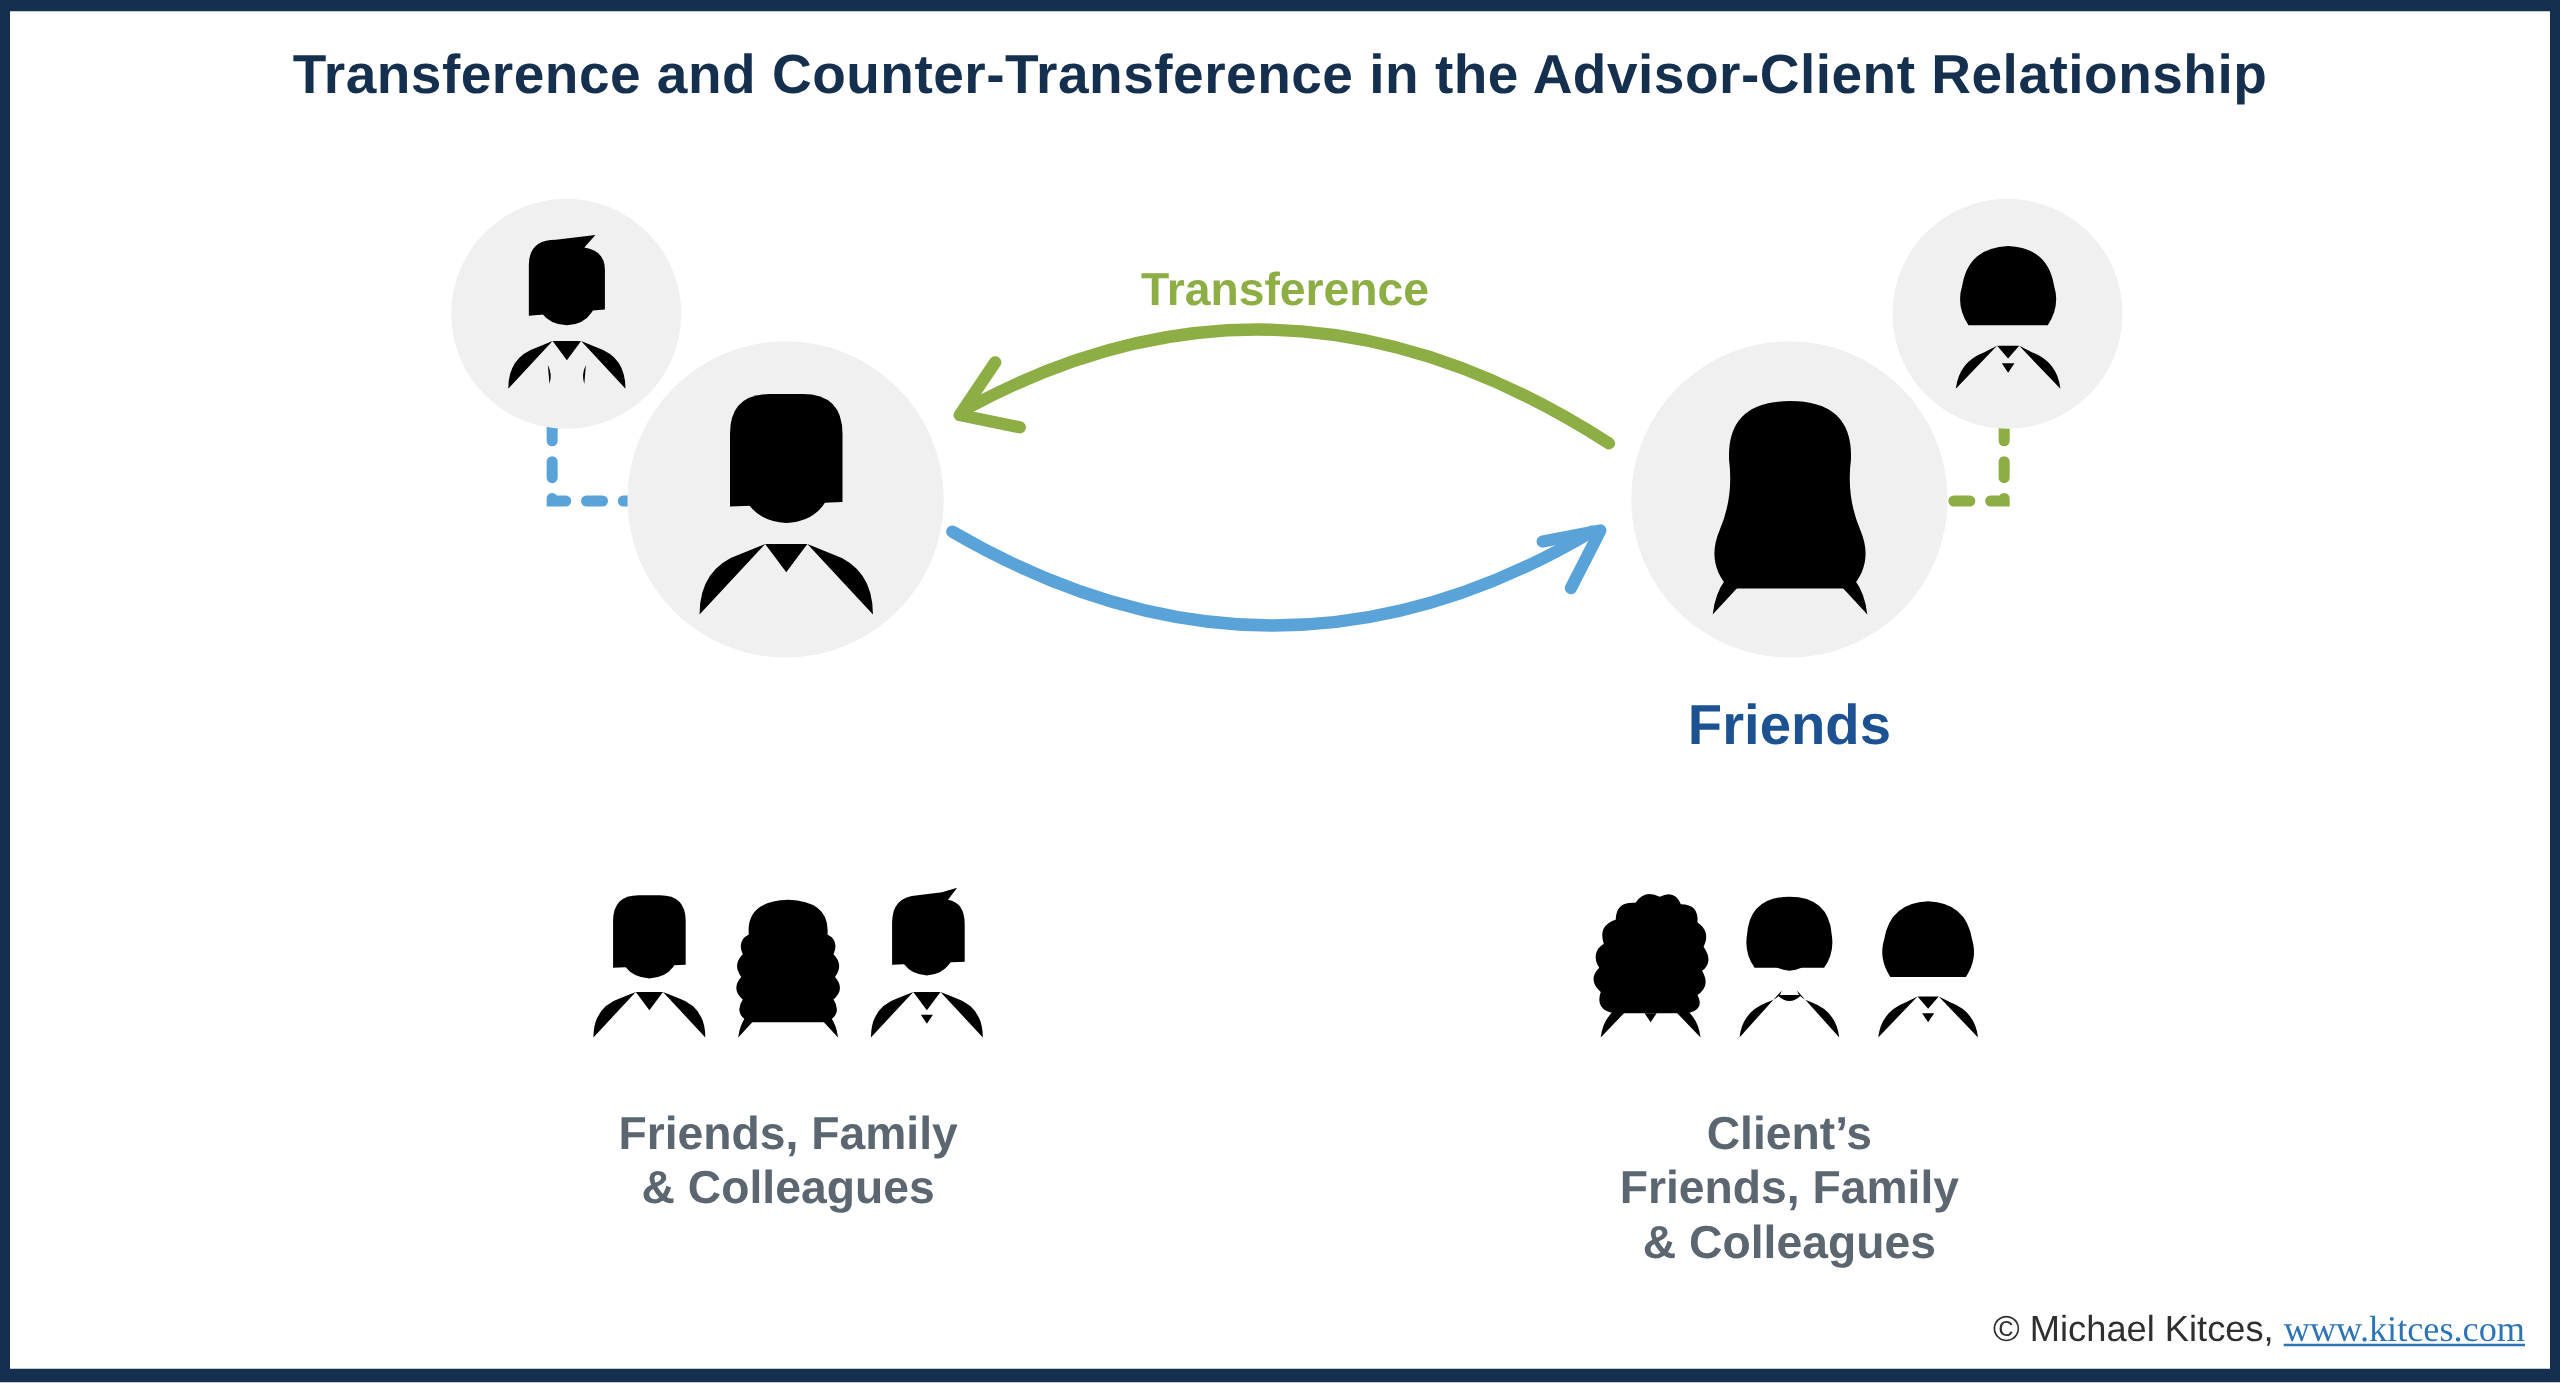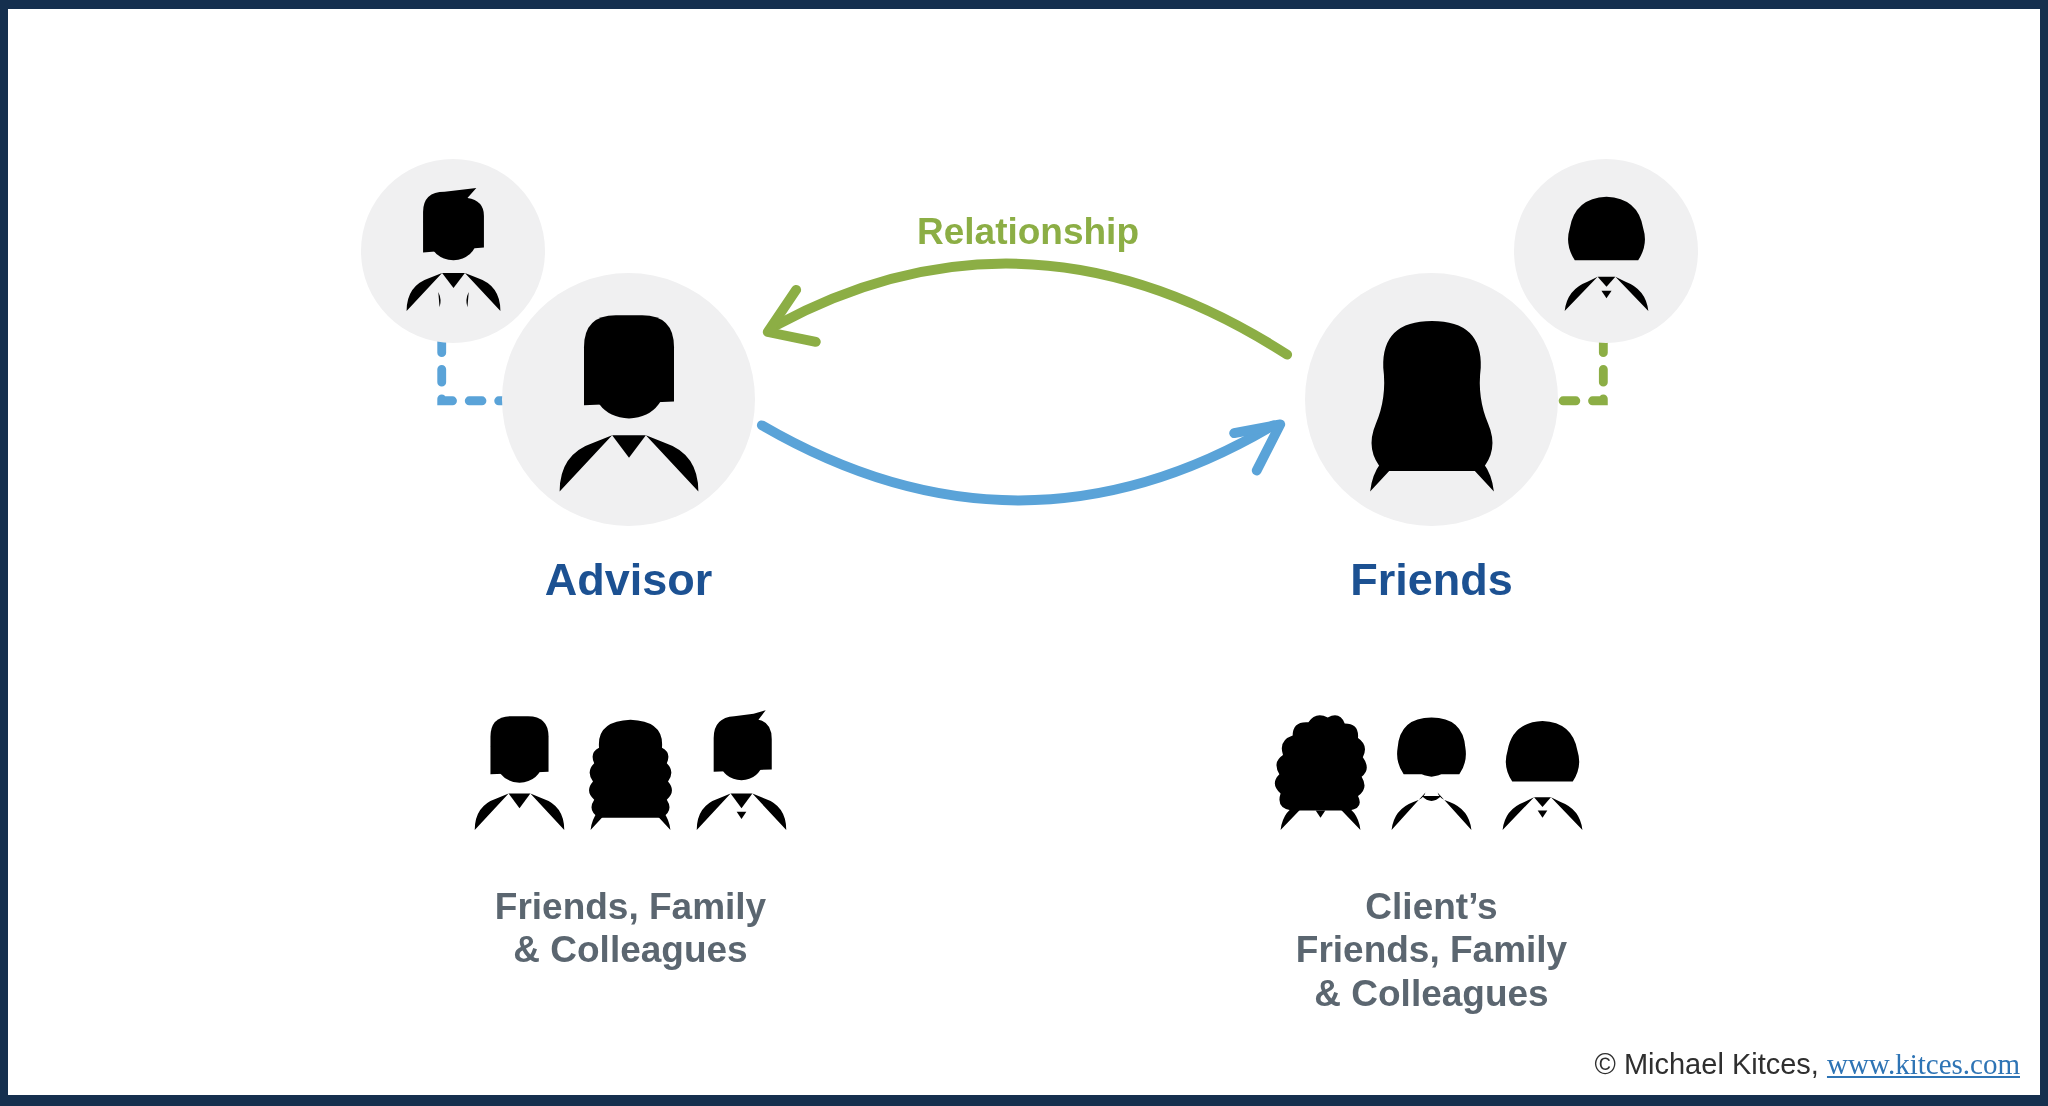--- a/index.html
+++ b/index.html
@@ -152,20 +152,21 @@
       <path d="M32 38 Q41 31 50 31 Q59 31 68 38"></path>
       <path d="M17 108 Q19 91 35 85 Q44 82 45 77"></path>
       <path d="M55 77 Q56 82 65 85 Q81 91 83 108"></path>
       <path d="M42 80 Q50 88 58 80"></path>
     </g>
   </symbol>
 </svg>
 
 <div class="canvas">
 
+  <h1 class="title">Transference and Counter-Transference in the Advisor-Client Relationship</h1>
 
   <svg class="overlay" viewBox="0 0 2048 1106">
     <path class="connector stroke-blue" d="M431 337 L431 399 L495 399"></path>
     <path class="connector stroke-green" d="M1614 337 L1614 399 L1551 399"></path>
     <path class="arc stroke-green" d="M1292 352 Q1030 183 772 322"></path>
     <path class="ahead stroke-green" d="M792 286 L763 329 L812 339"></path>
     <path class="arc stroke-blue" d="M757 424 Q1020 577 1278 424"></path>
     <path class="ahead stroke-blue" d="M1238 432 L1285 423 L1261 470"></path>
   </svg>
 
@@ -186,24 +187,23 @@
         <use href="#sym-female-long"></use>
       </svg>
   </div>
 
   <div class="avatar small" style="left:1506px;top:150px;">
     <svg class="person c-green" viewBox="0 0 100 112">
         <use href="#sym-female-bob"></use>
       </svg>
   </div>
 
-  <div class="role-label" style="left:494px;top:545px;">Advisor</div>
   <div class="role-label" style="left:1297px;top:545px;">Friends</div>
 
-  <div class="arrow-label green">Relationship</div>
+  <div class="arrow-label green">Transference</div>
 
   <section class="group" style="left:450px;">
     <div class="row">
       <svg class="person c-blue" viewBox="0 0 100 112">
           <use href="#sym-male-combed"></use>
         </svg>
       <svg class="person c-blue" viewBox="0 0 100 112">
           <use href="#sym-female-wavy"></use>
         </svg>
       <svg class="person c-blue" viewBox="0 0 100 112">

